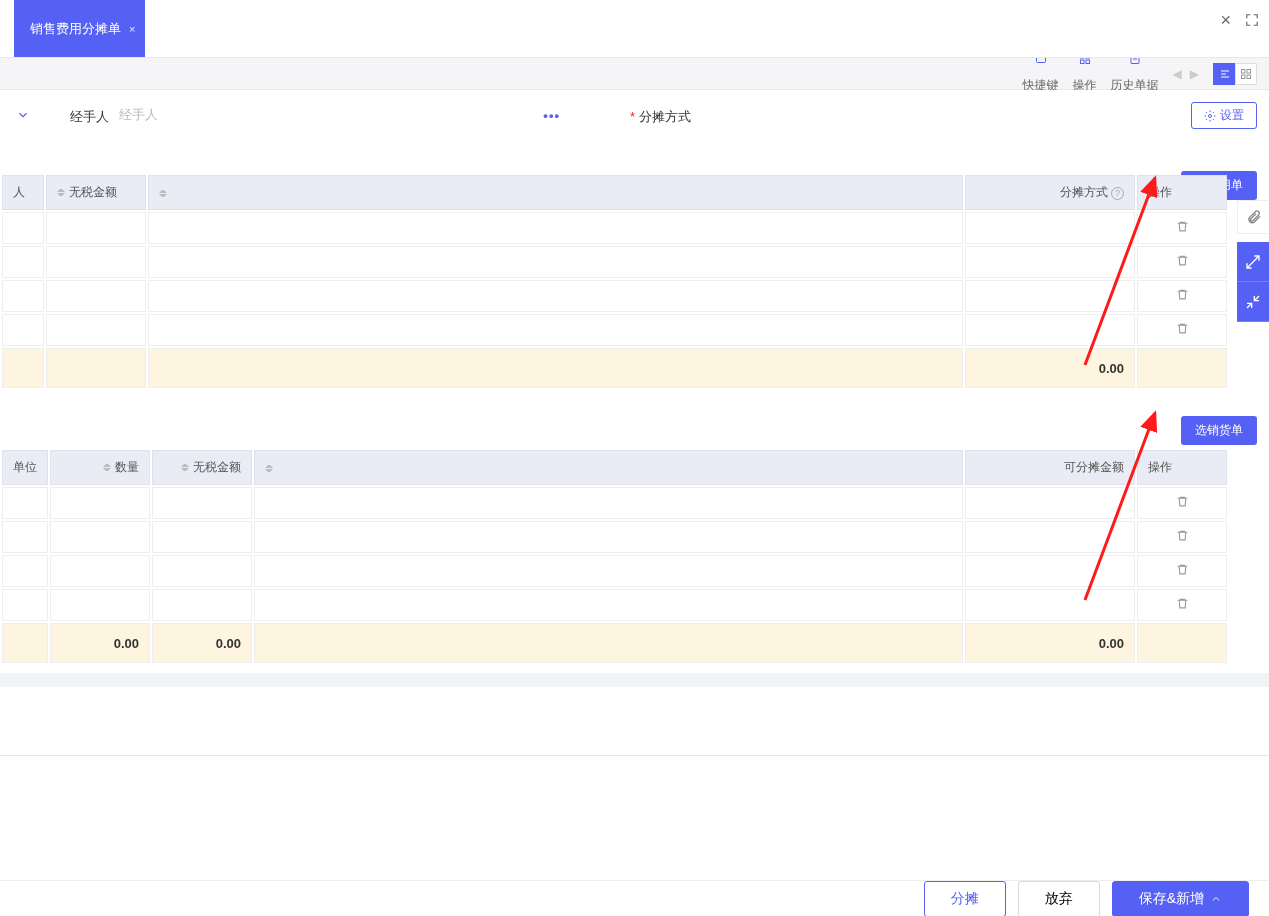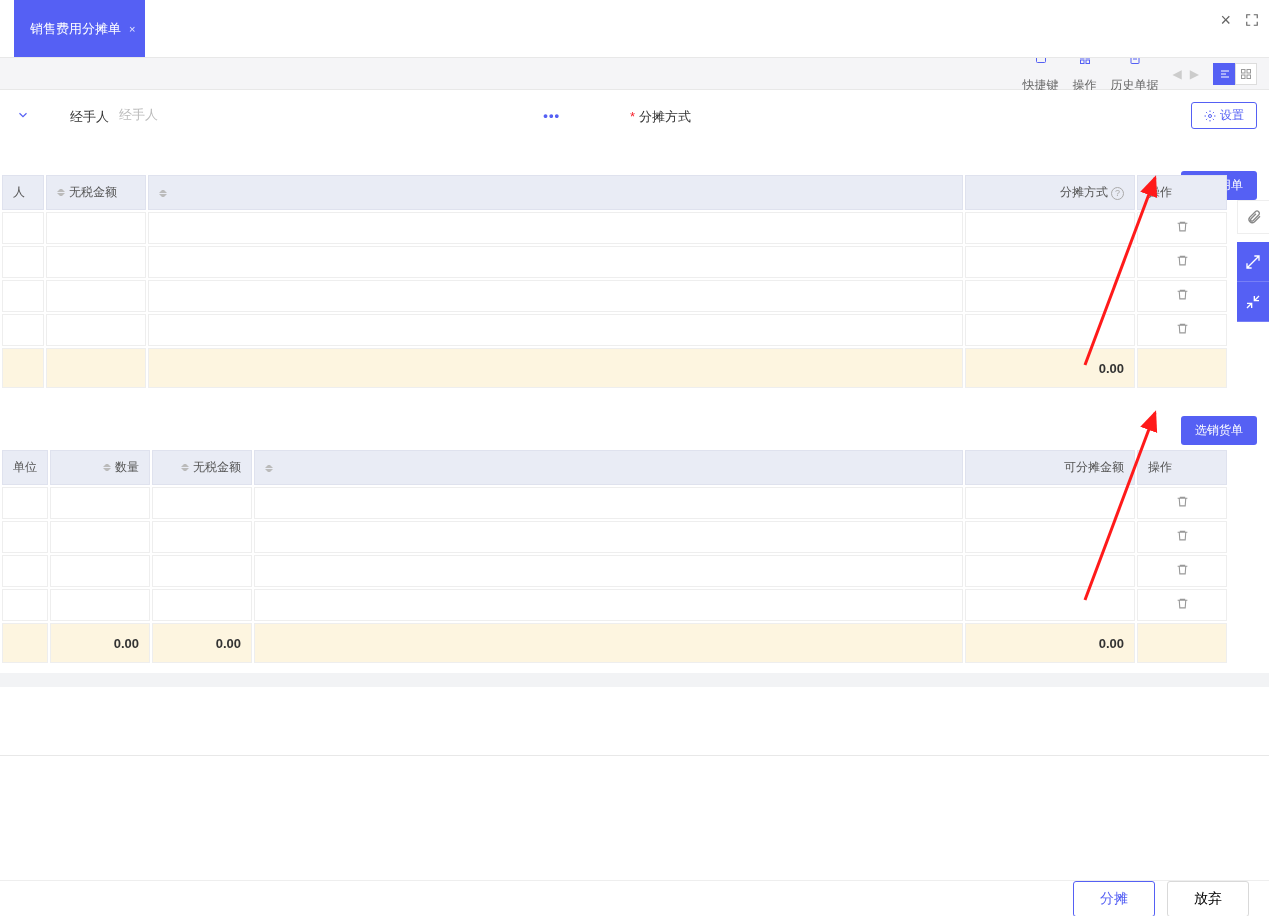--- a/index.html
+++ b/index.html
@@ -446,13 +446,19 @@
       <marker id="ah2" markerWidth="8" markerHeight="8" refX="6" refY="3" orient="auto">
         <path d="M0,0 L7,3 L0,6 Z" fill="#ff1a1a"></path>
       </marker>
     </defs>
   <line x1="5" y1="195" x2="75" y2="8" stroke="#ff1a1a" stroke-width="3" marker-end="url(#ah2)"></line>
 </svg>
 
 <div class="footer">
   <button class="btn outline-primary">分摊</button>
   <button class="btn">放弃</button>
+  <button class="btn primary">
+    <span>保存&amp;新增</span>
+    <svg width="12" height="12" viewBox="0 0 24 24" fill="none" stroke="currentColor" stroke-width="2">
+        <path d="M6 15l6-6 6 6"></path>
+      </svg>
+  </button>
 </div>
 
 </body></html>

